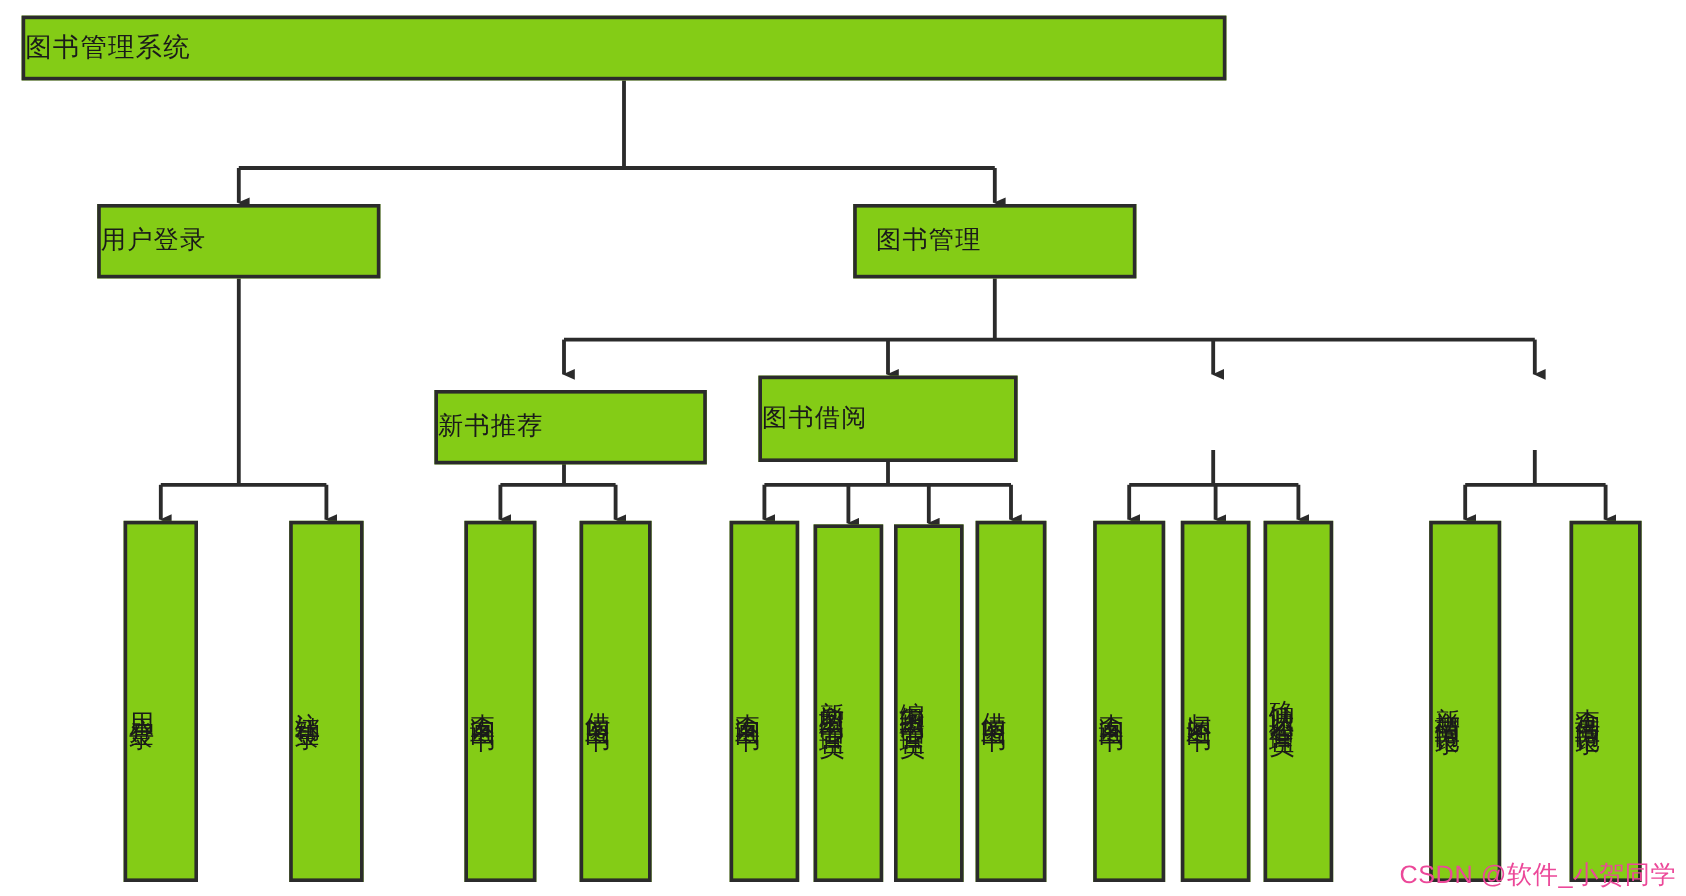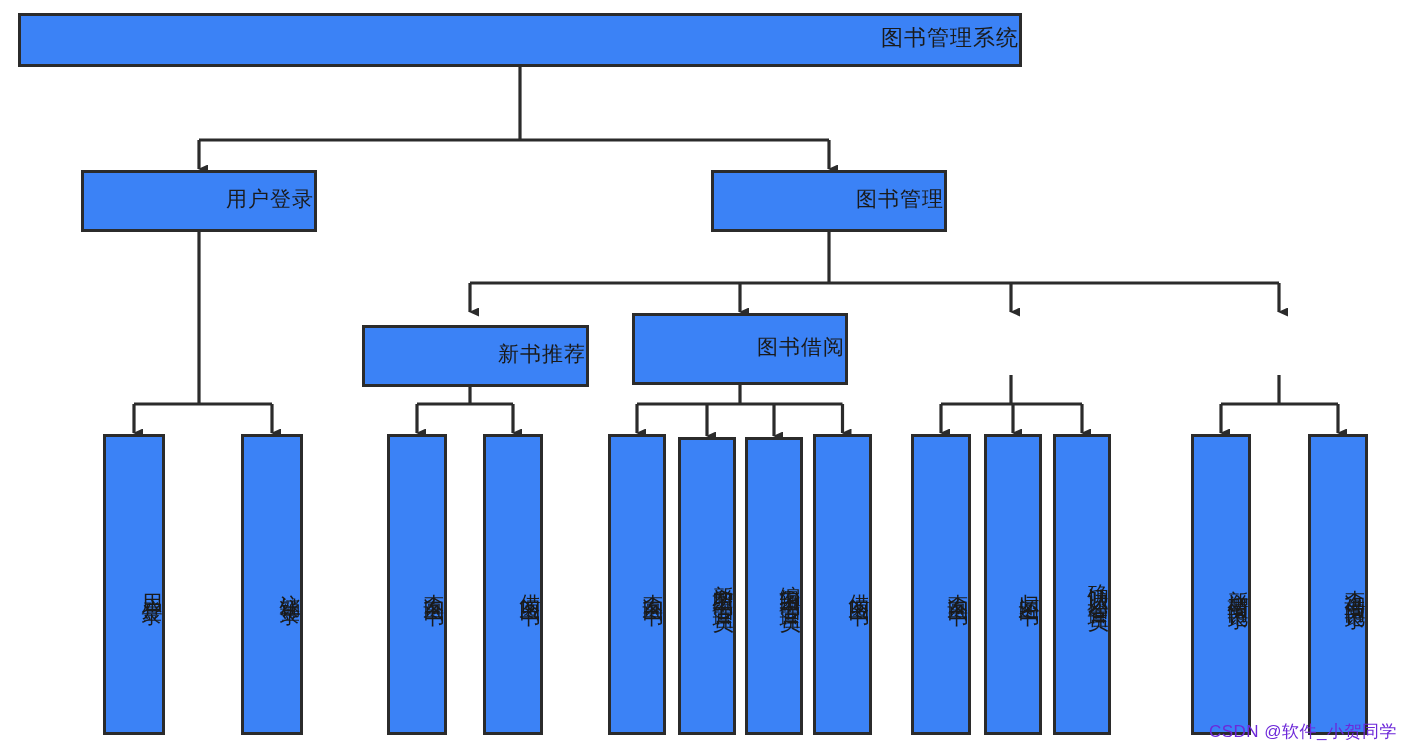--- a/index.html
+++ b/index.html
@@ -10,27 +10,26 @@
     font-family:"Liberation Sans","DejaVu Sans",sans-serif;
     overflow:hidden;
   }
   #canvas{position:relative;width:1405px;height:747px;}
 
   svg#links{position:absolute;left:0;top:0;width:1405px;height:747px;pointer-events:none;}
 
   .node{
     position:absolute;
     box-sizing:border-box;
-    background:#3b82f6;
+    background:#84cc16;
     border:3px solid #2b2b2b;
     display:flex;
     align-items:center;
-    justify-content:flex-end;
+    justify-content:flex-start;
     color:#1a1a1a;
-    font-family:Liberation Mono, monospace;
   }
   .node .label{
     font-size:21px;
     line-height:1.15;
     letter-spacing:1px;
     white-space:nowrap;
   }
   .node.root .label{font-size:22px;}
   .node.leaf{
     border-width:3px;
@@ -41,22 +40,22 @@
     font-size:21px;
     letter-spacing:4px;
     line-height:1.1;
     white-space:nowrap;
     transform:rotate(0deg);
   }
   .watermark{
     position:absolute;
     right:8px;
     bottom:4px;
-    font-size:17px;
-    color:#6d28d9;
+    font-size:21px;
+    color:#ec4899;
     letter-spacing:0.5px;
     white-space:nowrap;
     user-select:none;
   }
 </style>
 </head>
 <body>
 
 <div id="canvas">
 

